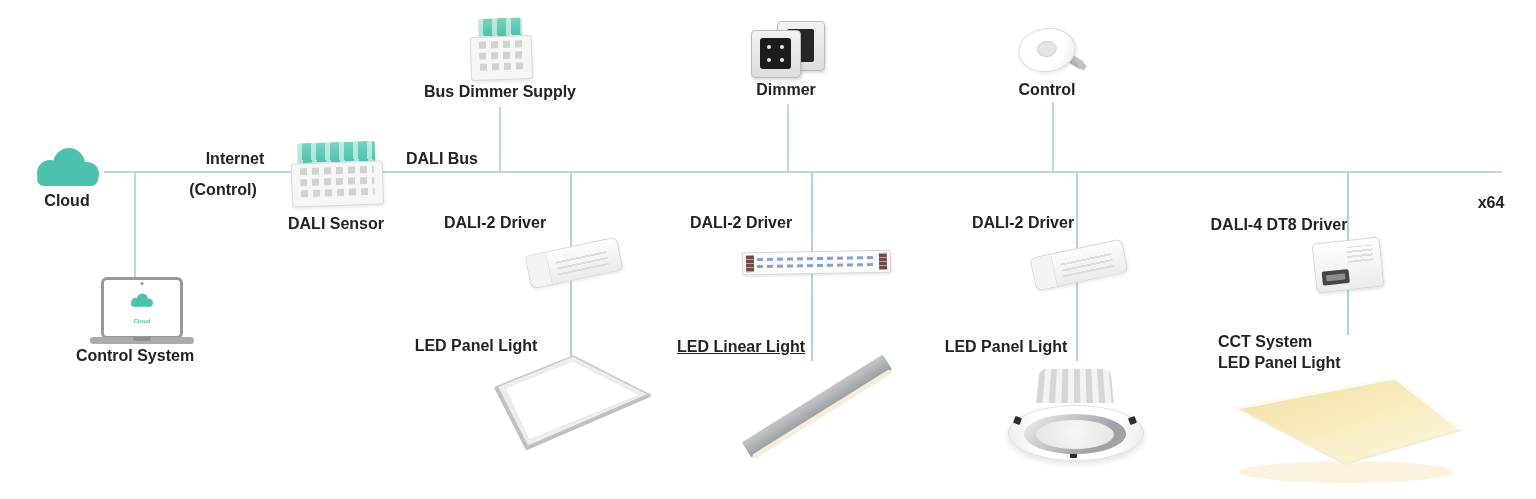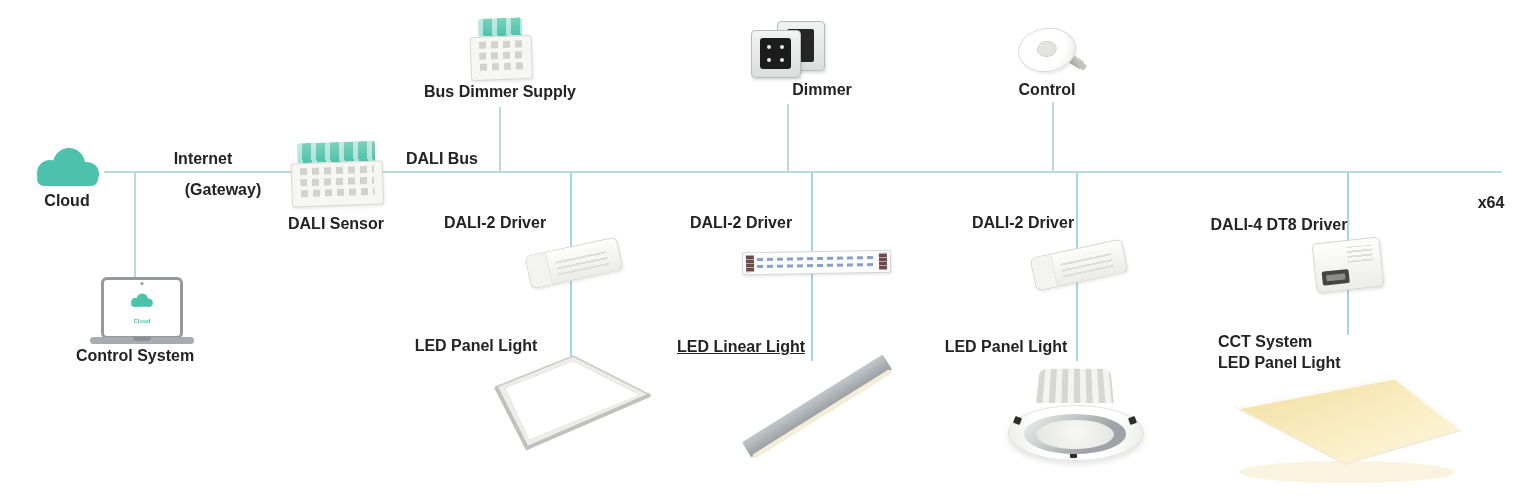--- a/index.html
+++ b/index.html
@@ -111,22 +111,22 @@
   <svg class="cloud-svg" style="left:28px;top:144px;" width="80" height="48" viewBox="0 0 80 48">
     <g fill="#4cc2ad">
       <circle cx="22" cy="29" r="13"></circle>
         <circle cx="41" cy="20" r="16"></circle>
         <circle cx="59" cy="30" r="12"></circle>
       <rect x="9" y="28" width="61" height="14" rx="7"></rect>
     </g>
   </svg>
   <div class="label" style="left:67px;top:192px;">Cloud</div>
 
-  <div class="label" style="left:203px;top:150px;">Internet</div>
-  <div class="label" style="left:223px;top:181px;">(Gateway)</div>
+  <div class="label" style="left:235px;top:150px;">Internet</div>
+  <div class="label" style="left:223px;top:181px;">(Control)</div>
 
   <div class="laptop">
     <div class="screen">
       <div class="cam"></div>
       <svg class="minicloud" width="28" height="17" viewBox="0 0 80 48">
         <g fill="#4cc2ad">
           <circle cx="22" cy="29" r="13"></circle>
             <circle cx="41" cy="20" r="16"></circle>
             <circle cx="59" cy="30" r="12"></circle>
           <rect x="9" y="28" width="61" height="14" rx="7"></rect>
@@ -166,21 +166,21 @@
       </div>
     <div class="plate front">
       <div class="inner">
         <div class="dot" style="left:7px;top:7px;"></div>
           <div class="dot" style="right:7px;top:7px;"></div>
         <div class="dot" style="left:7px;bottom:7px;"></div>
           <div class="dot" style="right:7px;bottom:7px;"></div>
       </div>
     </div>
   </div>
-  <div class="label" style="left:786px;top:81px;margin-left:36px;">Dimmer</div>
+  <div class="label" style="left:786px;top:81px;">Dimmer</div>
 
   <div class="sensor">
     <div class="stem"></div>
     <div class="tip"></div>
     <div class="dome">
         <div class="eye"></div>
       </div>
   </div>
   <div class="label" style="left:1047px;top:81px;">Control</div>
 

